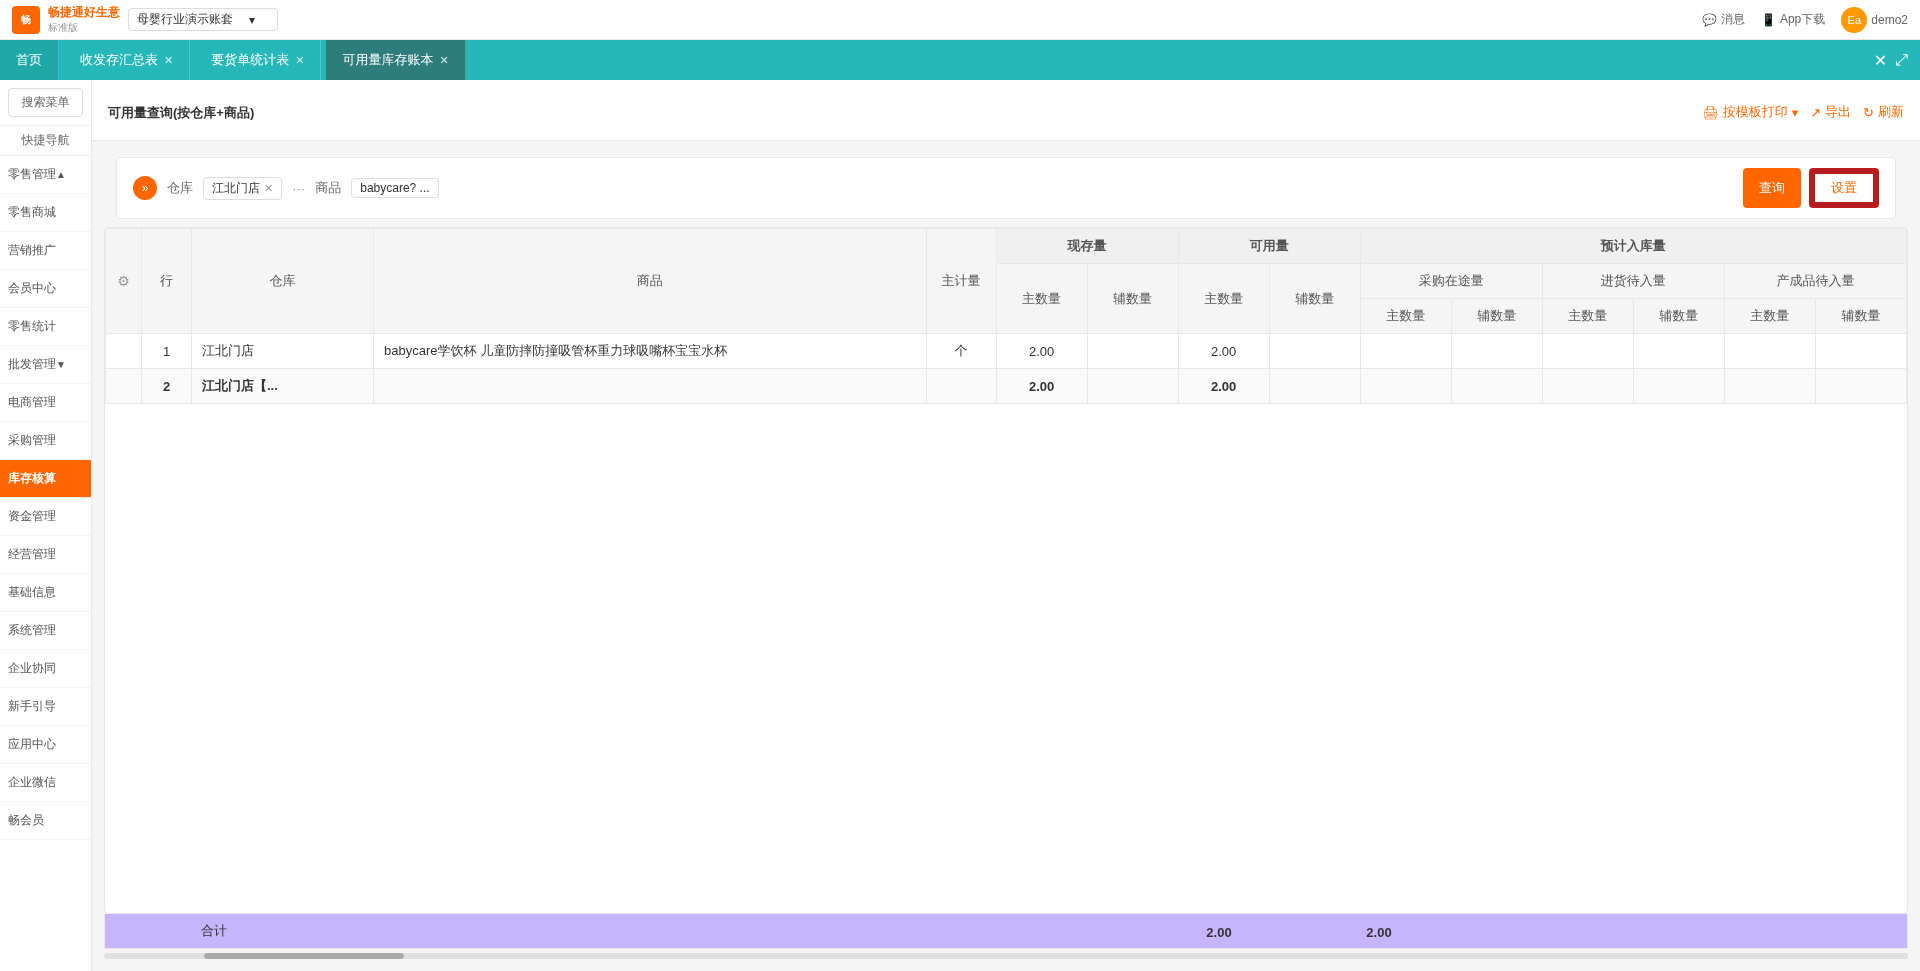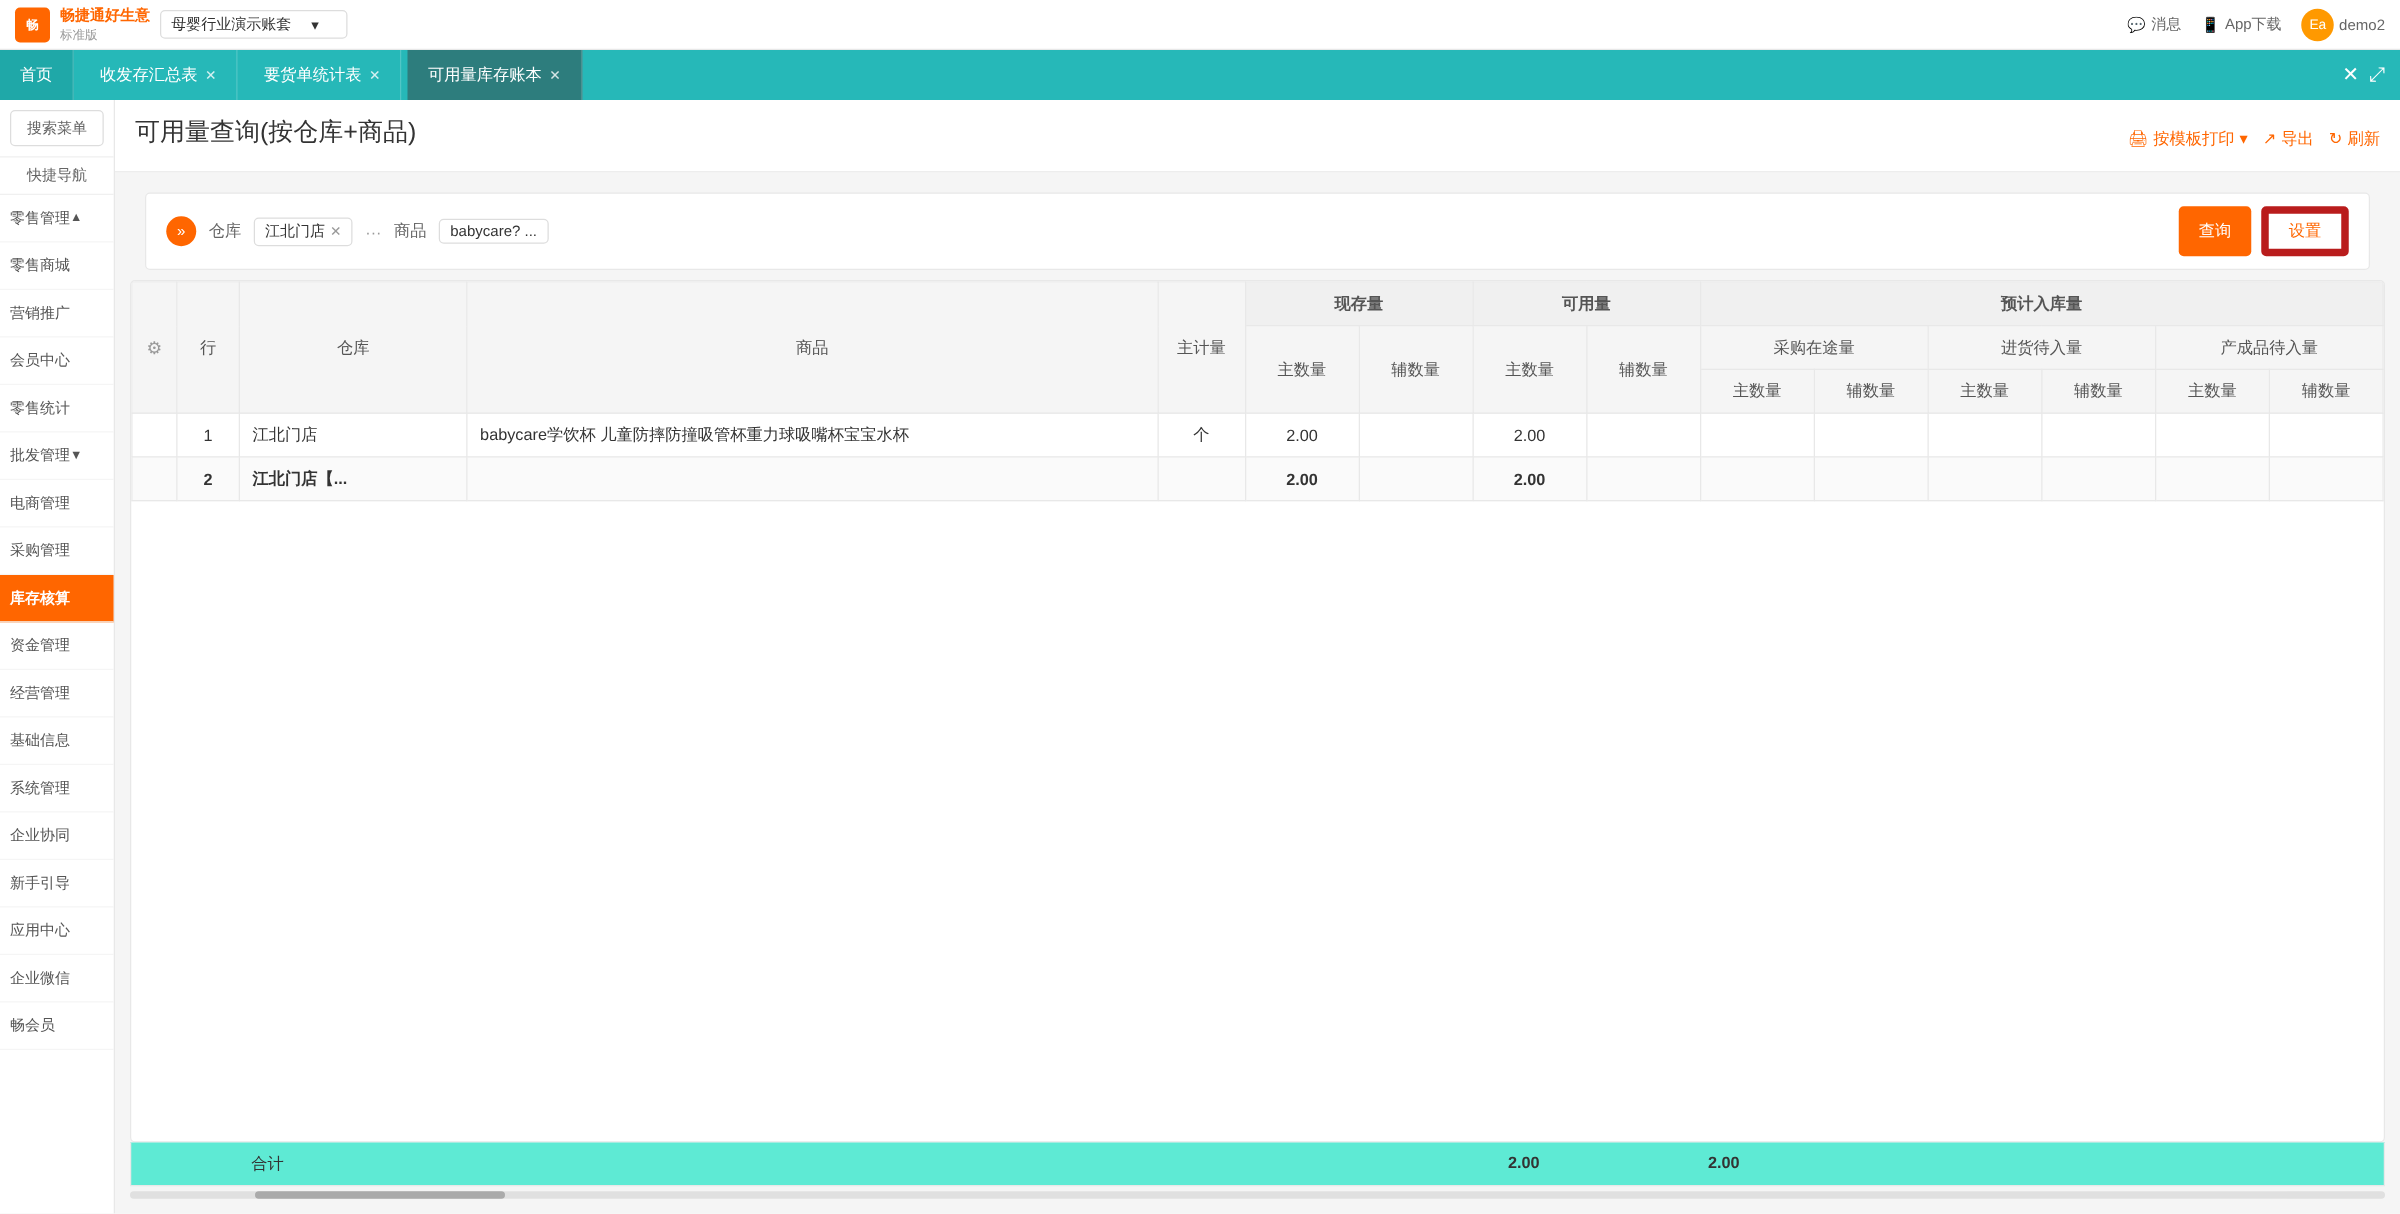--- a/index.html
+++ b/index.html
@@ -97,21 +97,21 @@
       align-items: center;
       justify-content: flex-start;
       border-bottom: 1px solid #f5f5f5;
     }
     .sidebar-item.active { background: #ff6600; color: #fff; font-weight: bold; }
     .sidebar-item.has-arrow::after { content: '▲'; font-size: 10px; }
     .sidebar-item.has-arrow-down::after { content: '▼'; font-size: 10px; }
 
     
     .content { flex: 1; display: flex; flex-direction: column; overflow: hidden; background: #f5f5f5; }
-    .page-title { font-size: 20px; font-weight: normal; color: #333; margin-bottom: 10px; }
+    .page-title { font-size: 13px; font-weight: bold; color: #333; margin-bottom: 10px; margin-top: 12px; }
 
     
     .filter-bar {
       background: #fff;
       padding: 10px 16px;
       display: flex;
       align-items: center;
       gap: 10px;
       border-bottom: 1px solid #e8e8e8;
       flex-shrink: 0;
@@ -448,21 +448,21 @@
             <td></td>
             <td></td>
             <td></td>
             <td></td>
             <td></td>
           </tr>
         </tbody>
       </table>
     </div>
 
-    <div style="margin:0 12px; border:1px solid #e8e8e8; border-top:none; background:#5eead4; display:flex; align-items:flex-start; padding:8px 0; flex-shrink:0;">
+    <div style="margin:0 12px; border:1px solid #e8e8e8; border-top:none; background:#c4b5fd; display:flex; align-items:flex-end; padding:8px 0; flex-shrink:0;">
       <div style="min-width:36px;"></div>
       <div style="min-width:50px;"></div>
       <div style="min-width:130px; padding-left:10px;">合计</div>
       <div style="flex:1;"></div>
       <div style="min-width:300px;"></div>
       <div style="min-width:70px;"></div>
       <div style="min-width:80px; text-align:center; font-weight:bold;">2.00</div>
       <div style="min-width:80px;"></div>
       <div style="min-width:80px; text-align:center; font-weight:bold;">2.00</div>
       <div style="flex:1;"></div>

